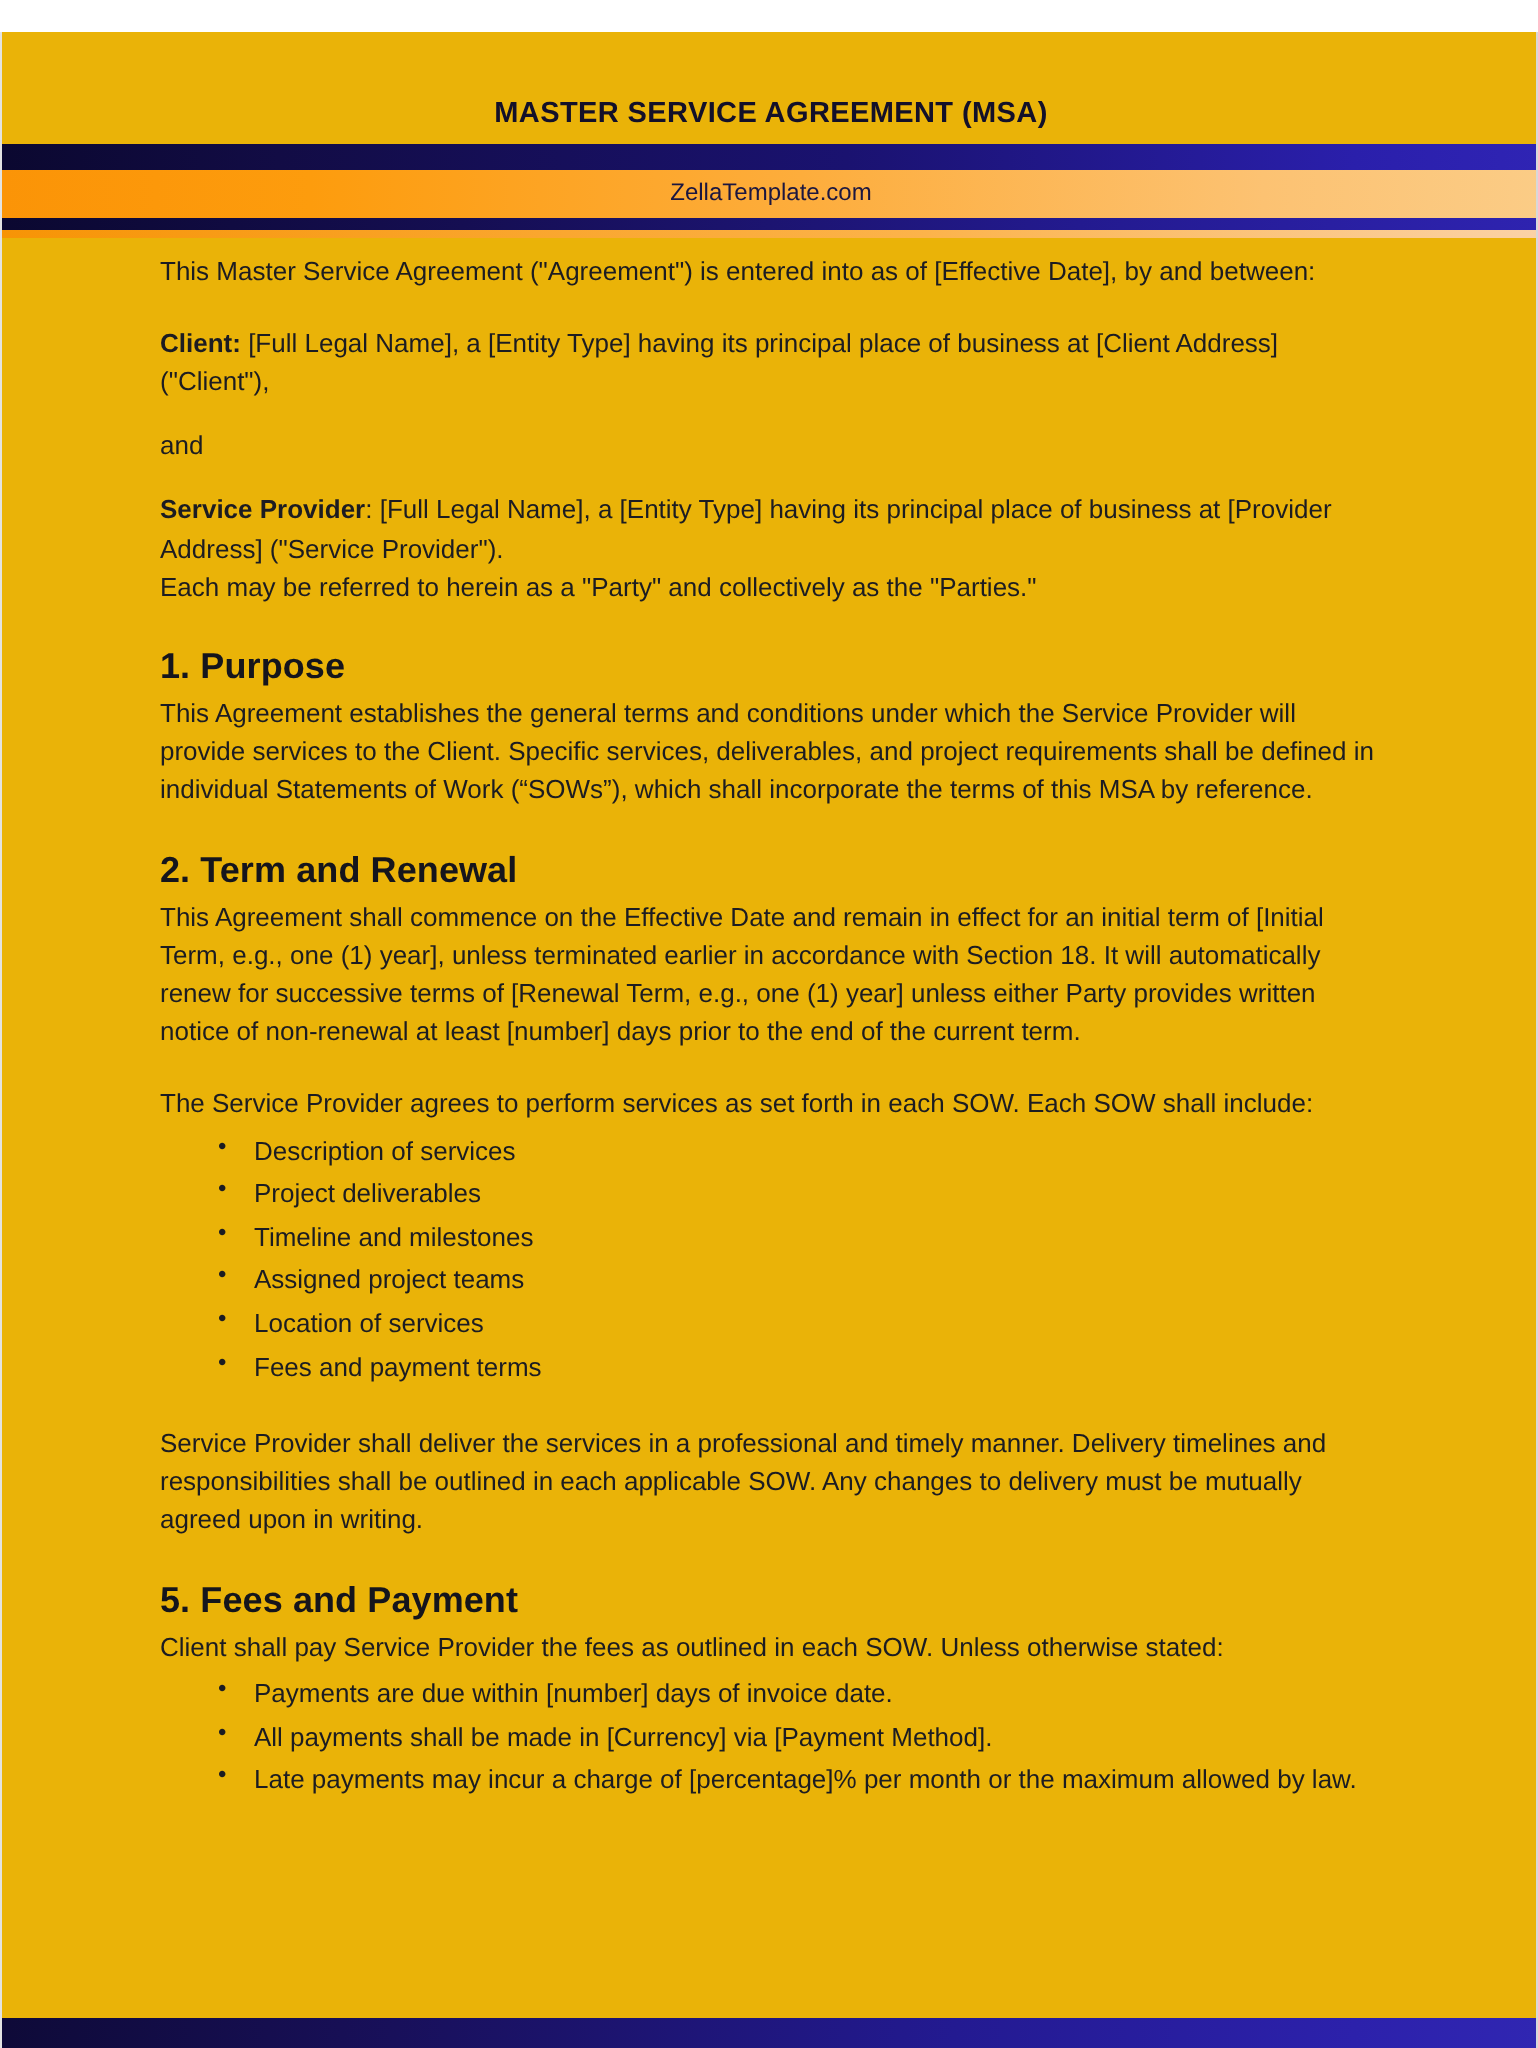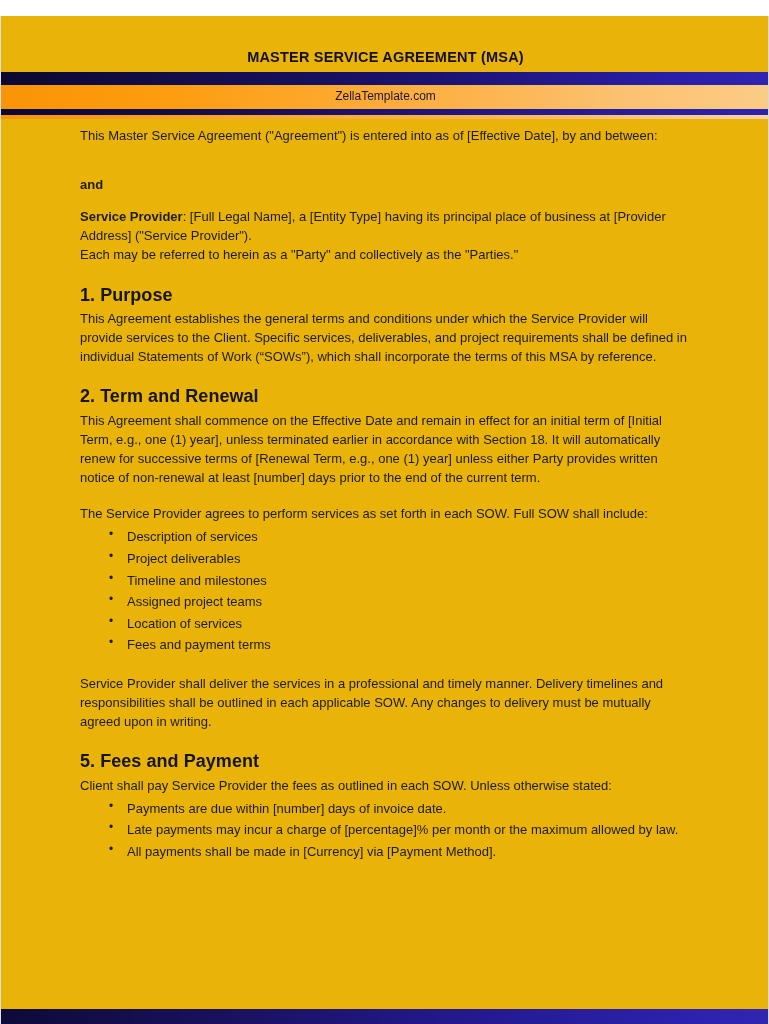--- a/index.html
+++ b/index.html
@@ -86,21 +86,21 @@
     line-height: 1.47;
   }
   .para {
     margin: 0 0 0 0;
   }
   .para + .para { margin-top: 0; }
   .spacer-lg { height: 17px; }
   .spacer-md { height: 13px; }
 
   .lead-in b { font-weight: bold; }
-  .label-bold { font-weight: bold; }
+  .label-bold { font-weight: normal; }
 
   h2.section-heading {
     font-size: 18px;
     font-weight: bold;
     color: #15151c;
     margin: 0 0 1px 0;
     letter-spacing: 0.05px;
   }
 
   ul.bullets {
@@ -153,20 +153,21 @@
   <div class="banner-label">ZellaTemplate.com</div>
   <div class="banner banner-navy-thin"></div>
   <div class="banner banner-orange-thin"></div>
 
   <div class="content">
 
     <p class="para">This Master Service Agreement ("Agreement") is entered into as of [Effective Date], by and between:</p>
 
     <div class="spacer-lg"></div>
 
+    <p class="para lead-in"><b class="label-bold">Client:</b><span> [Full Legal Name], a [Entity Type] having its principal place of business at [Client Address] ("Client"),</span></p>
 
     <div class="spacer-md"></div>
 
     <p class="para"><b class="label-bold">and</b></p>
 
     <div class="spacer-md"></div>
 
     <p class="para lead-in"><b class="label-bold">Service Provider</b><span>: [Full Legal Name], a [Entity Type] having its principal place of business at [Provider Address] ("Service Provider").</span></p>
     <p class="para">Each may be referred to herein as a "Party"  and collectively as the  "Parties."</p>
 
@@ -180,21 +181,21 @@
     <div class="spacer-lg"></div>
 
     <div class="section">
       <h2 class="section-heading">2. Term and Renewal</h2>
       <p class="para">This Agreement shall commence on the Effective Date and remain in effect for an initial term of [Initial Term, e.g., one (1) year], unless terminated earlier in accordance with Section 18. It will automatically renew for successive terms of [Renewal Term, e.g., one (1) year] unless either Party provides written notice of non-renewal at least [number] days prior to the end of the current term.</p>
     </div>
 
     <div class="spacer-lg"></div>
 
     <div class="section">
-      <p class="para">The Service Provider agrees to perform services as set forth in each SOW. Full SOW shall include:</p>
+      <p class="para">The Service Provider agrees to perform services as set forth in each SOW. Each SOW shall include:</p>
       <ul class="bullets">
         <li>Description of services</li>
         <li>Project deliverables</li>
         <li>Timeline and milestones</li>
         <li>Assigned project teams</li>
         <li>Location of services</li>
         <li>Fees and payment terms</li>
       </ul>
     </div>
 
@@ -204,22 +205,22 @@
       <p class="para">Service Provider shall deliver the services in a professional and timely manner. Delivery timelines and responsibilities shall be outlined in each applicable SOW. Any changes to delivery must be mutually agreed upon in writing.</p>
     </div>
 
     <div class="spacer-lg"></div>
 
     <div class="section">
       <h2 class="section-heading">5. Fees and Payment</h2>
       <p class="para">Client shall pay Service Provider the fees as outlined in each SOW. Unless otherwise stated:</p>
       <ul class="bullets">
         <li>Payments are due within [number] days of invoice date.</li>
+        <li>All payments shall be made in [Currency] via [Payment Method].</li>
         <li>Late payments may incur a charge of [percentage]% per month or the  maximum allowed by law.</li>
-        <li>All payments shall be made in [Currency] via [Payment Method].</li>
       </ul>
     </div>
 
   </div>
 
   <div class="footer-navy"></div>
   <div class="footer-orange"></div>
 
 </div>
 

